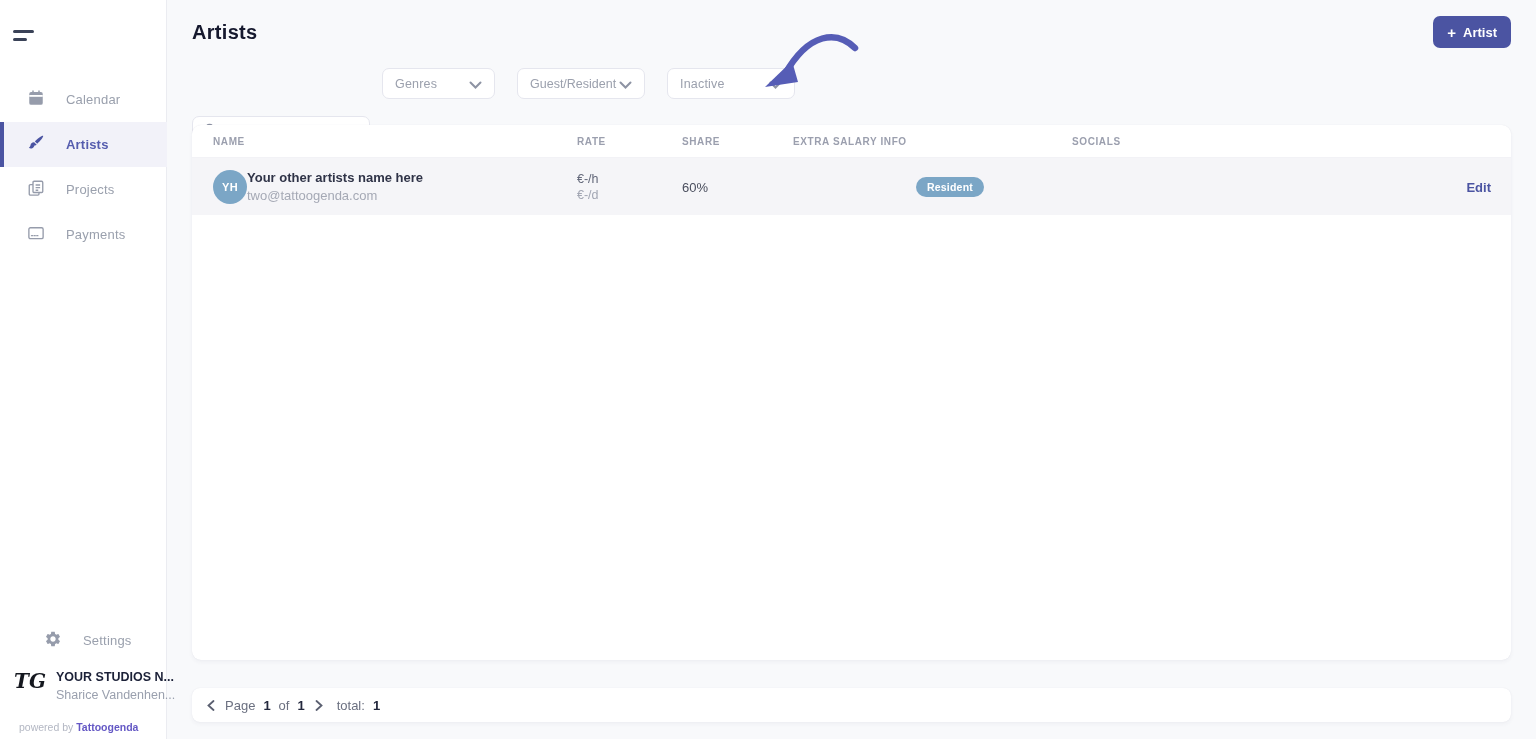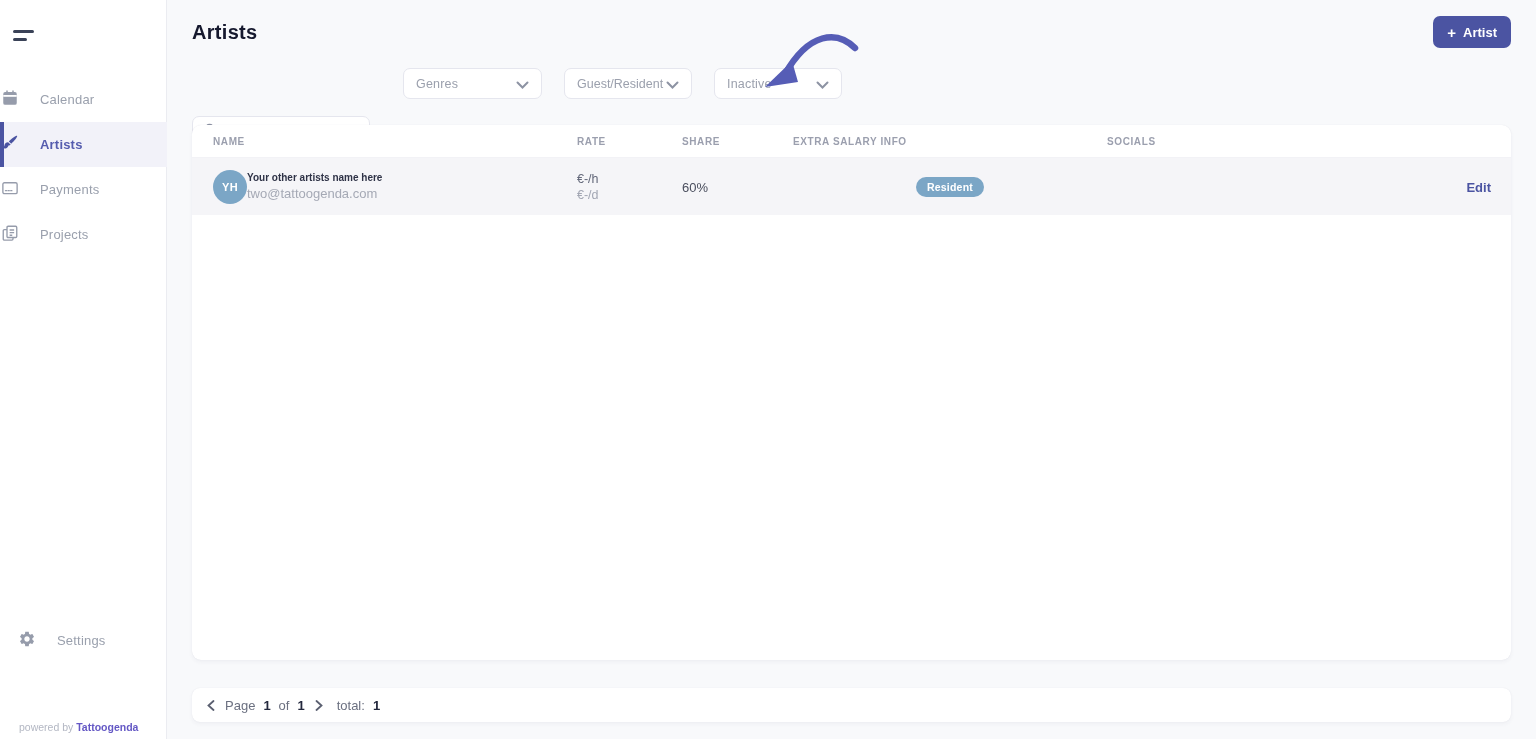--- a/index.html
+++ b/index.html
@@ -16,21 +16,21 @@
     position:absolute; left:0; top:0; width:167px; height:739px;
     background:#ffffff; border-right:1px solid #ebecf1;
   }
   .hamburger { position:absolute; left:13px; top:30px; width:22px; height:12px; cursor:pointer; }
   .hamburger .bar1 { width:21px; height:3px; background:#3a4257; border-radius:2px; }
   .hamburger .bar2 { width:14px; height:3px; background:#3a4257; border-radius:2px; margin-top:5px; }
 
   .nav { position:absolute; left:0; top:77px; width:167px; }
   .nav-item {
     height:45px; display:flex; align-items:center; gap:21px;
-    padding-left:1px; cursor:pointer; position:relative;
+    padding-left:27px; cursor:pointer; position:relative;
   }
   .nav-item .nav-label { font-size:13px; color:#9aa0ad; letter-spacing:.2px; }
   .nav-item svg { flex:0 0 auto; }
   .nav-item.active { background:#f2f2f9; }
   .nav-item.active::before {
     content:""; position:absolute; left:0; top:0; width:4px; height:45px; background:#4b54a2;
   }
   .nav-item.active .nav-label { color:#555cae; font-weight:bold; }
 
   .settings-item { position:absolute; top:618px; left:17px; width:167px; }
@@ -61,21 +61,21 @@
   .search-box input {
     border:none; outline:none; width:120px; font-family:"Liberation Sans", sans-serif;
     font-size:12.5px; color:#6b7080; background:transparent;
   }
   .search-box input::placeholder { color:#b9bdc9; }
   .dropdown {
     height:31px; background:#fff; border:1px solid #e5e6ee; border-radius:7px;
     display:flex; align-items:center; justify-content:space-between;
     padding:0 12px; cursor:pointer;
   }
-  .dd-genres { width:139px; margin-left:33px; }
+  .dd-genres { width:113px; margin-left:12px; }
   .dd-guest { width:128px; margin-left:22px; }
   .dd-inactive { width:128px; margin-left:22px; }
   .dropdown .dd-label { font-size:12.5px; color:#9ba0ad; letter-spacing:.2px; }
   .dd-guest .dd-label { letter-spacing:0; }
 
   
   .arrow-annotation { position:absolute; left:743px; top:24px; pointer-events:none; }
 
   
   .card {
@@ -84,33 +84,33 @@
     box-shadow:0 2px 4px rgba(50,50,100,.05), 0 0 1px rgba(50,50,100,.1);
     overflow:hidden;
   }
   .thead { display:flex; align-items:center; height:33px; border-bottom:1px solid #f2f2f6; }
   .th {
     font-size:10px; font-weight:bold; color:#9b9fae; letter-spacing:.6px; text-transform:uppercase;
   }
   .col-name { width:385px; padding-left:21px; }
   .col-rate { width:105px; }
   .col-share { width:111px; }
-  .col-extra { width:314px; }
+  .col-extra { width:279px; }
   .col-socials { width:123px; }
   .col-badge { width:110px; }
   .col-edit { margin-left:auto; padding-right:20px; }
 
   .trow { display:flex; align-items:center; height:57px; background:#f5f5f8; cursor:pointer; }
   .name-cell { display:flex; align-items:center; }
   .avatar {
     width:34px; height:34px; border-radius:50%; background:#7ba6c6; color:#fff;
     font-size:11px; font-weight:bold; display:flex; align-items:center; justify-content:center;
     flex:0 0 auto; letter-spacing:.3px;
   }
-  .row-name { font-size:10px; font-weight:bold; color:#2f3347; }
+  .row-name { font-size:13px; font-weight:bold; color:#2f3347; }
   .row-email { font-size:13px; color:#a5a9b5; margin-top:3px; }
   .rate-1 { font-size:12.5px; color:#63687a; }
   .rate-2 { font-size:12.5px; color:#a2a6b3; margin-top:2px; }
   .share-val { font-size:13px; color:#4a4e5e; }
   .extra-val { font-size:13px; color:#3a3e4e; }
   .badge {
     display:inline-block; background:#7ba6c6; color:#fff; font-size:10.5px; font-weight:bold;
     padding:4px 11px; border-radius:11px; letter-spacing:.2px;
   }
   .edit-link { font-size:13px; font-weight:bold; color:#4b54a2; cursor:pointer; }
@@ -157,50 +157,57 @@
             <path fill="#4b54a2" d="M9.6 11.1l3.3 3.3c-.7.8-1.9 1.2-3 1-.2 1.6-1.3 3-2.9 3.5-1.5.5-3.4.3-4.5-.6 1-.5 1.8-1.4 2-2.5.2-1.3.5-2.6 1.5-3.5.9-.9 2.3-1.3 3.6-1.2z"></path>
           </svg>
       </span>
       <span class="nav-label">Artists</span>
     </div>
 
 
     <div class="nav-item">
       <span>
         <svg width="18" height="18" viewBox="0 0 24 24" fill="none" stroke="#969cab" stroke-width="1.8">
-            <rect x="2.5" y="5" width="19" height="14.5" rx="2"></rect>
-            <path d="M6 15.5h1.5M9.5 15.5h1.5M13 15.5h1.5" stroke-linecap="round"></path>
-          </svg>
-      </span>
-      <span class="nav-label">Payments</span>
-    </div>
-
-    <div class="nav-item">
-      <span>
-        <svg width="18" height="18" viewBox="0 0 24 24" fill="none" stroke="#969cab" stroke-width="1.8">
             <rect x="8" y="3" width="13" height="15" rx="1.5"></rect>
             <path d="M16 18v2a1.5 1.5 0 0 1-1.5 1.5H4.5A1.5 1.5 0 0 1 3 20V9a1.5 1.5 0 0 1 1.5-1.5H8"></path>
             <path d="M11.5 8h6M11.5 11.5h6M11.5 15h3.5"></path>
           </svg>
       </span>
       <span class="nav-label">Projects</span>
     </div>
+
+    <div class="nav-item">
+      <span>
+        <svg width="18" height="18" viewBox="0 0 24 24" fill="none" stroke="#969cab" stroke-width="1.8">
+            <rect x="2.5" y="5" width="19" height="14.5" rx="2"></rect>
+            <path d="M6 15.5h1.5M9.5 15.5h1.5M13 15.5h1.5" stroke-linecap="round"></path>
+          </svg>
+      </span>
+      <span class="nav-label">Payments</span>
+    </div>
   </div>
 
   <div class="nav settings-item">
     <div class="nav-item">
       <span>
         <svg width="18" height="18" viewBox="0 0 24 24">
             <path fill="#969cab" d="M19.14 12.94c.04-.3.06-.61.06-.94 0-.32-.02-.64-.07-.94l2.03-1.58c.18-.14.23-.41.12-.61l-1.92-3.32c-.12-.22-.37-.29-.59-.22l-2.39.96c-.5-.38-1.03-.7-1.62-.94l-.36-2.54c-.04-.24-.24-.41-.48-.41h-3.84c-.24 0-.43.17-.47.41l-.36 2.54c-.59.24-1.13.57-1.62.94l-2.39-.96c-.22-.08-.47 0-.59.22L2.74 8.87c-.12.21-.08.47.12.61l2.03 1.58c-.05.3-.09.63-.09.94s.02.64.07.94l-2.03 1.58c-.18.14-.23.41-.12.61l1.92 3.32c.12.22.37.29.59.22l2.39-.96c.5.38 1.03.7 1.62.94l.36 2.54c.05.24.24.41.48.41h3.84c.24 0 .44-.17.47-.41l.36-2.54c.59-.24 1.13-.56 1.62-.94l2.39.96c.22.08.47 0 .59-.22l1.92-3.32c.12-.22.07-.47-.12-.61l-2.01-1.58zM12 15.6c-1.98 0-3.6-1.62-3.6-3.6s1.62-3.6 3.6-3.6 3.6 1.62 3.6 3.6-1.62 3.6-3.6 3.6z"></path>
           </svg>
       </span>
       <span class="nav-label">Settings</span>
     </div>
   </div>
 
+  <div class="studio-block">
+    <span class="studio-logo">TG</span>
+    <div>
+      <div class="studio-name">YOUR STUDIOS N...</div>
+      <div class="studio-user">Sharice Vandenhen...</div>
+    </div>
+  </div>
 
   <div class="powered">
     <span>powered by</span>
     <span class="brand">Tattoogenda</span>
   </div>
 </div>
 
 <h1 class="page-title">Artists</h1>
 
 <button class="add-btn">

